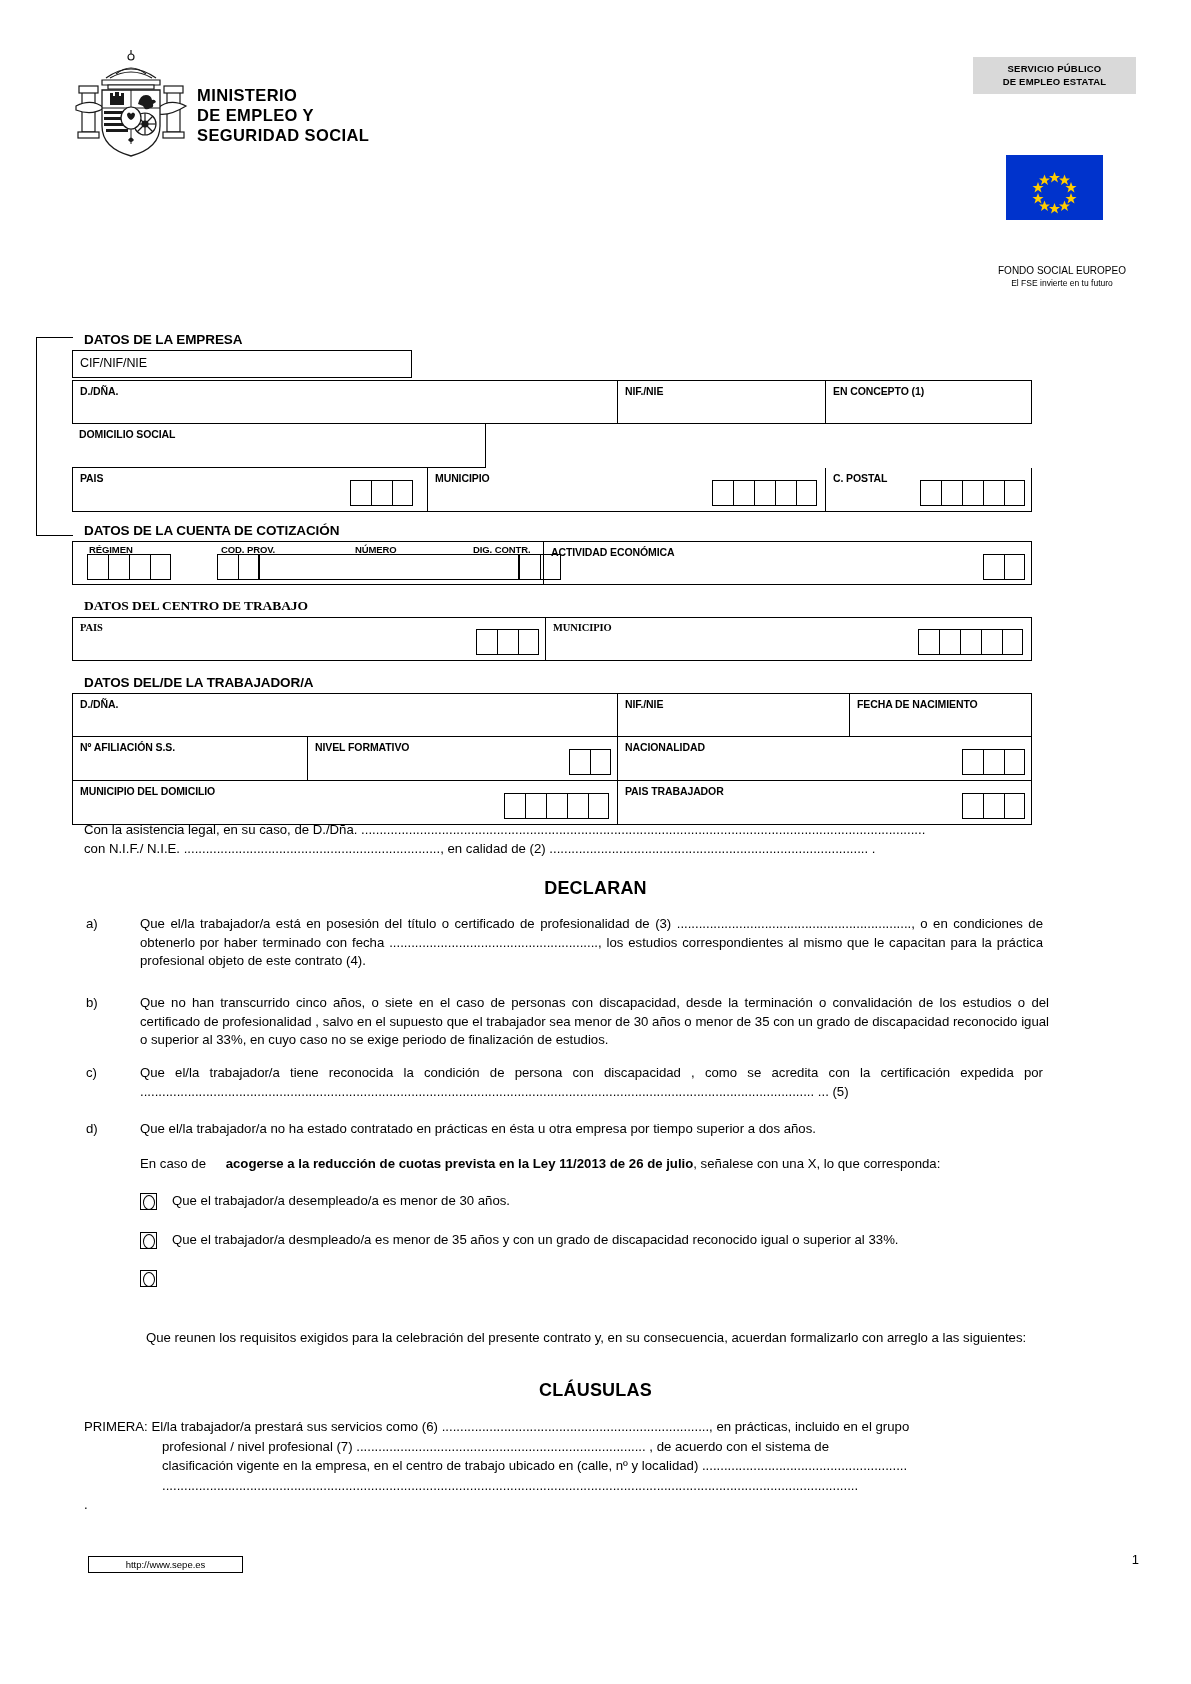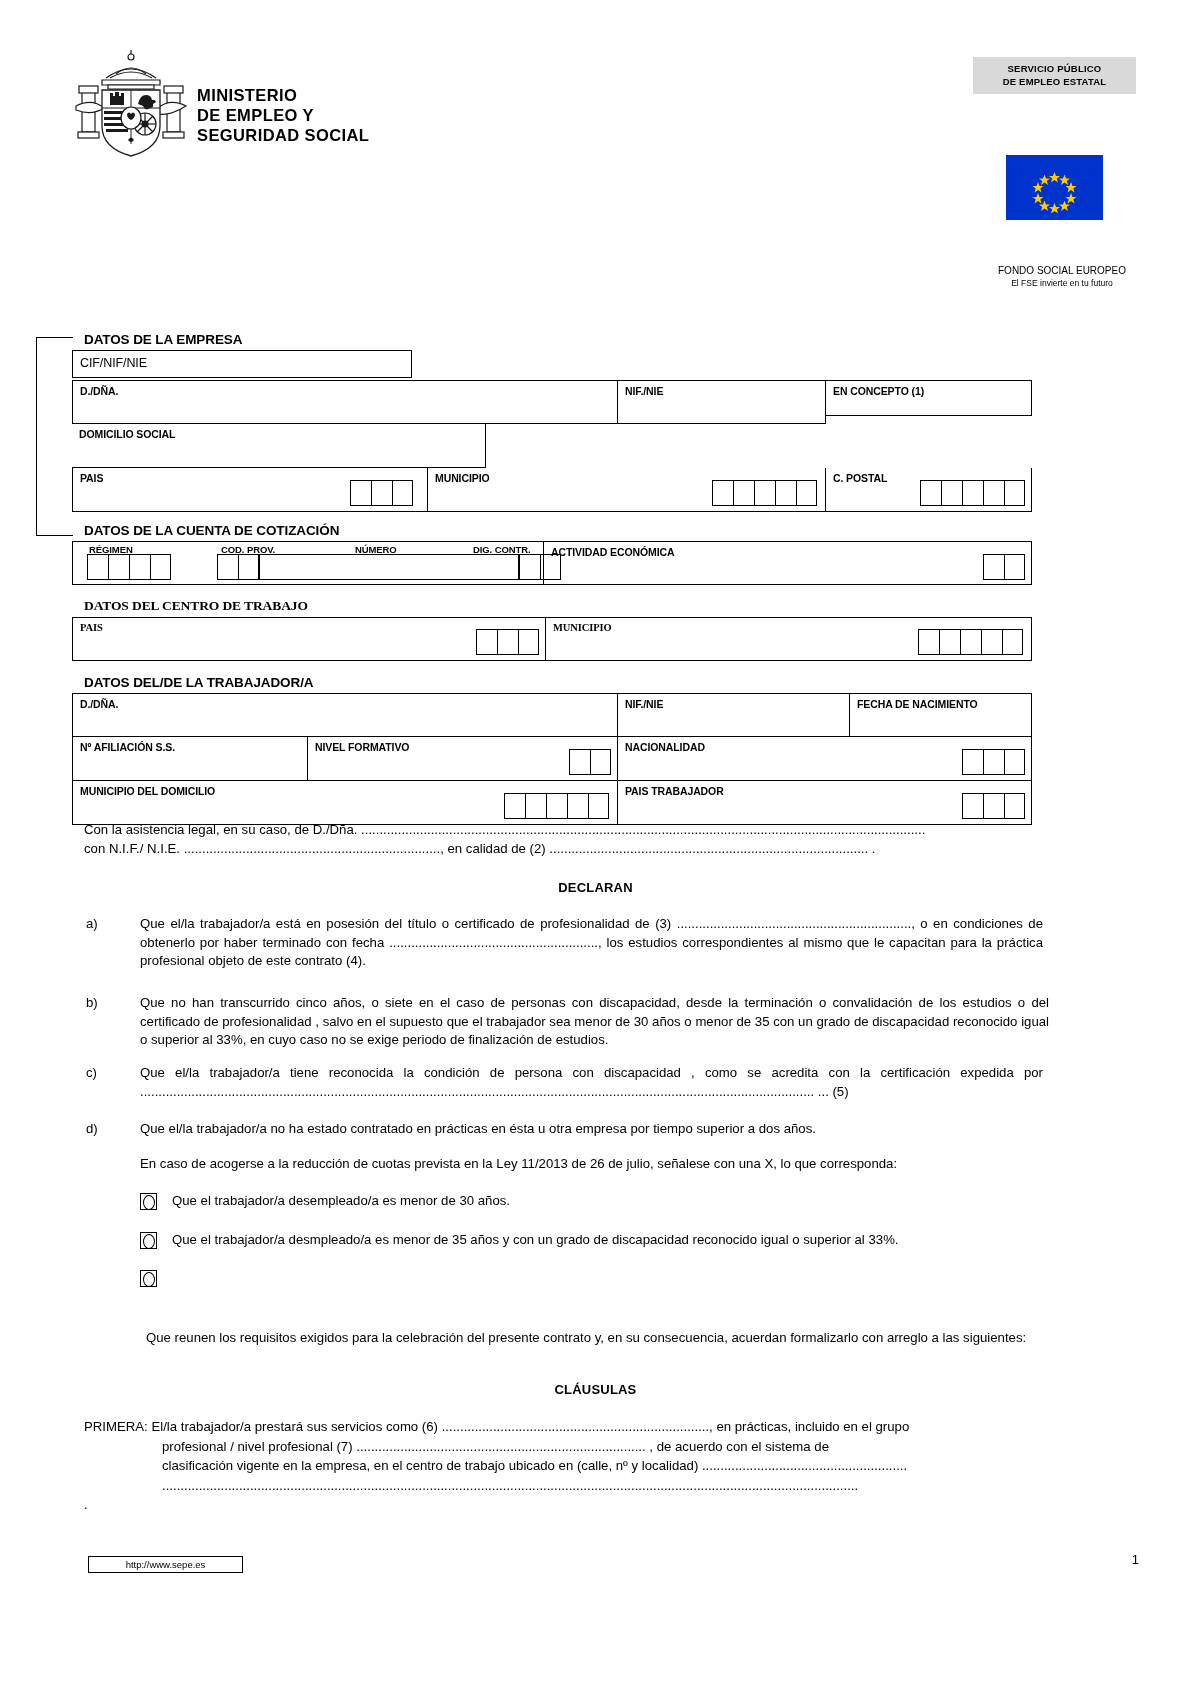--- a/index.html
+++ b/index.html
@@ -145,21 +145,21 @@
   .asist {
     position: absolute;
     left: 84px; top: 0;
     width: 950px;
     font-size: 13.2px;
     line-height: 19px;
   }
   .centered-head {
     text-align: center;
     font-weight: bold;
-    font-size: 13px;
+    font-size: 18px;
     letter-spacing: 0.2px;
   }
   .decl-item {
     position: relative;
     padding-left: 140px;
     margin-bottom: 0;
   }
   .decl-marker {
     position: absolute;
     left: 86px; top: 0;
@@ -347,21 +347,21 @@
         <span class="bx-label plain" style="top:5px;">CIF/NIF/NIE</span>
       </div>
 
       <div class="row" style="margin-top:2px;">
         <div class="bx" style="width:546px;height:44px;">
           <span class="bx-label">D./DÑA.</span>
         </div>
         <div class="bx" style="width:208px;height:44px;border-left:none;">
           <span class="bx-label">NIF./NIE</span>
         </div>
-        <div class="bx" style="width:206px;height:36px;border-left:none;">
+        <div class="bx" style="width:206px;height:44px;border-left:none;">
           <span class="bx-label">EN CONCEPTO (1)</span>
         </div>
       </div>
 
       <div class="row">
         <div class="bx" style="width:414px;height:44px;border-top:none;border-left:none;">
           <span class="bx-label">DOMICILIO SOCIAL</span>
         </div>
       </div>
 
@@ -550,21 +550,21 @@
 
   <div class="body-text" style="top:1120px;">
     <div class="decl-item">
       <span class="decl-marker">d)</span>
       <div class="decl-body">Que el/la trabajador/a no ha estado contratado en prácticas en ésta u otra empresa por tiempo superior a dos años.</div>
     </div>
   </div>
 
   <div class="body-text" style="top:1155px;">
     <div style="padding-left:140px;padding-right:150px;font-size:13.2px;">
-      <span>En caso de </span><span style="font-weight:normal;">acogerse a la reducción de cuotas prevista en la Ley 11/2013 de 26 de julio</span><span>, señalese con una  X,  lo que corresponda:</span>
+      <span>En caso de </span><span style="font-weight:bold;margin-left:16px;">acogerse a la reducción de cuotas prevista en la Ley 11/2013 de 26 de julio</span><span>, señalese con una  X,  lo que corresponda:</span>
     </div>
   </div>
 
   <div class="body-text" style="top:1192px;">
     <div class="cb-row">
       <span class="cb"></span>
       <span>Que el trabajador/a desempleado/a es menor de 30 años.</span>
     </div>
   </div>
 

